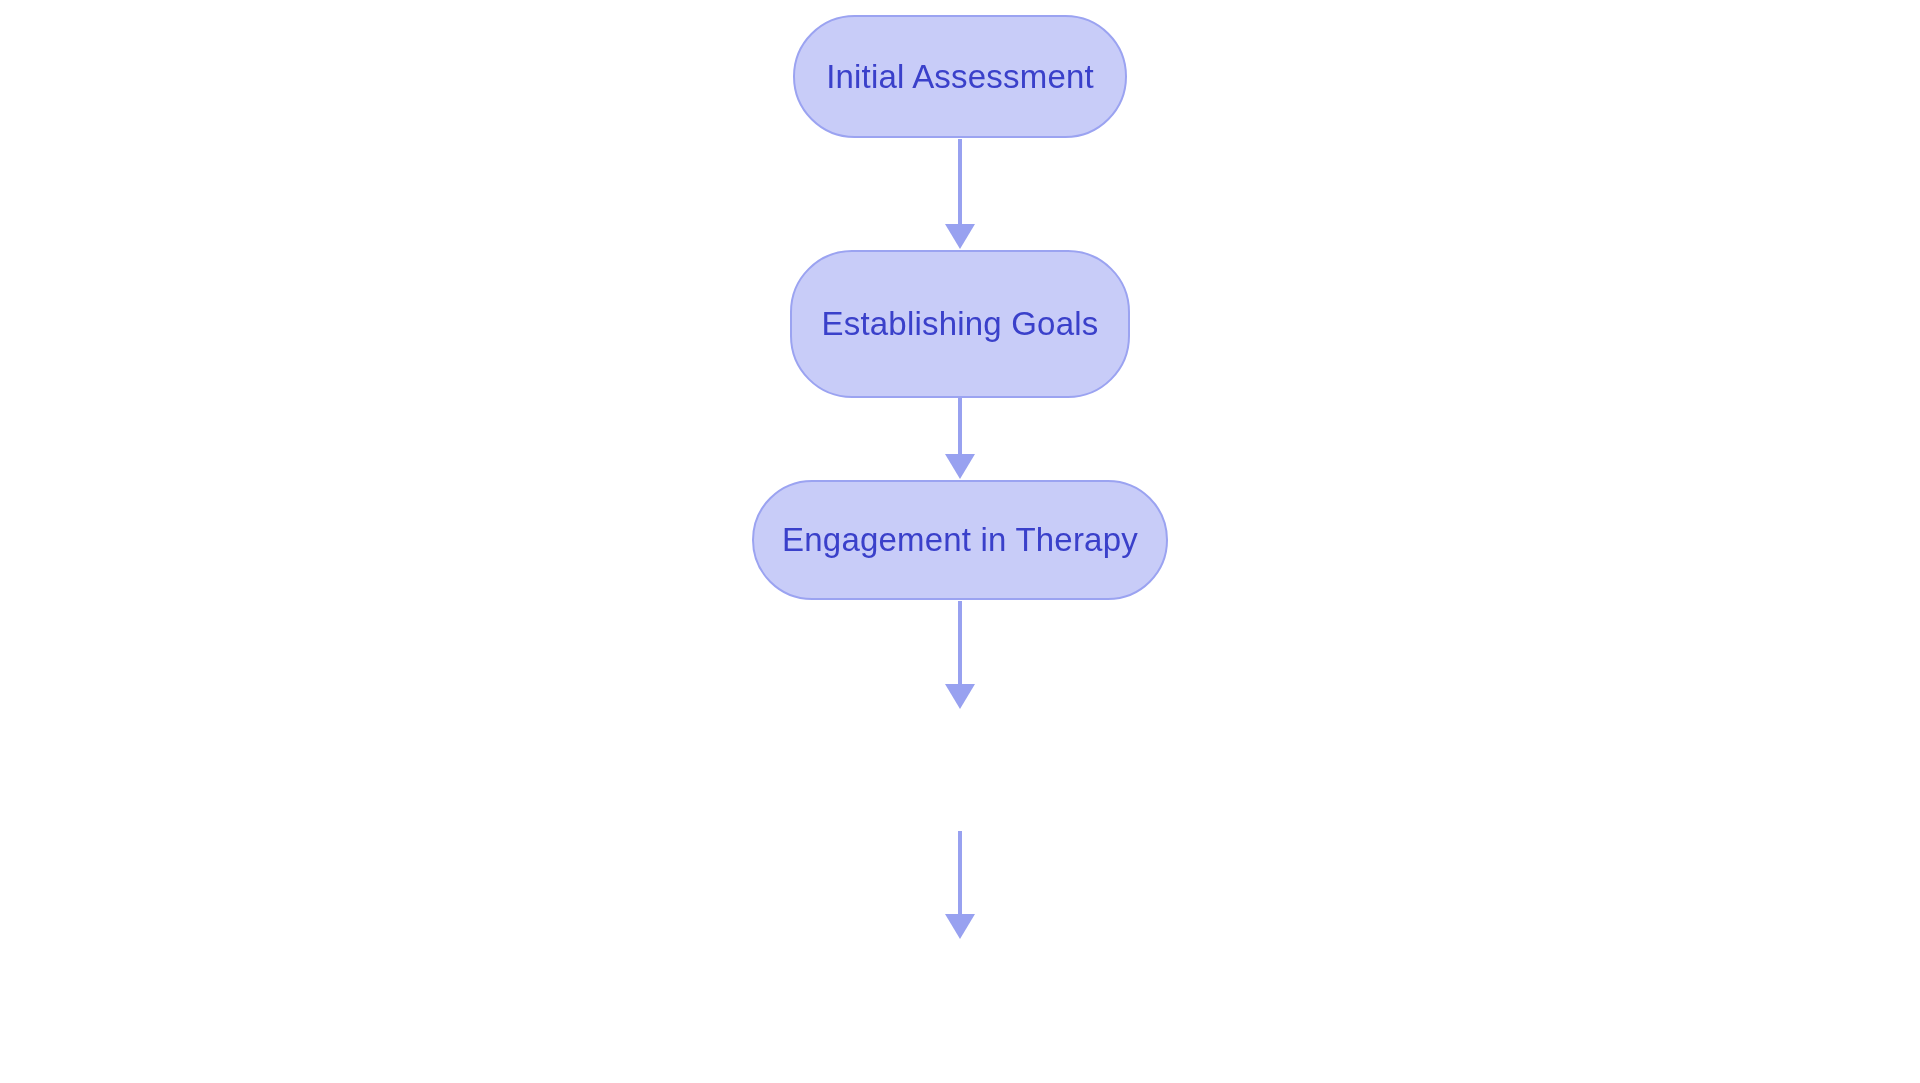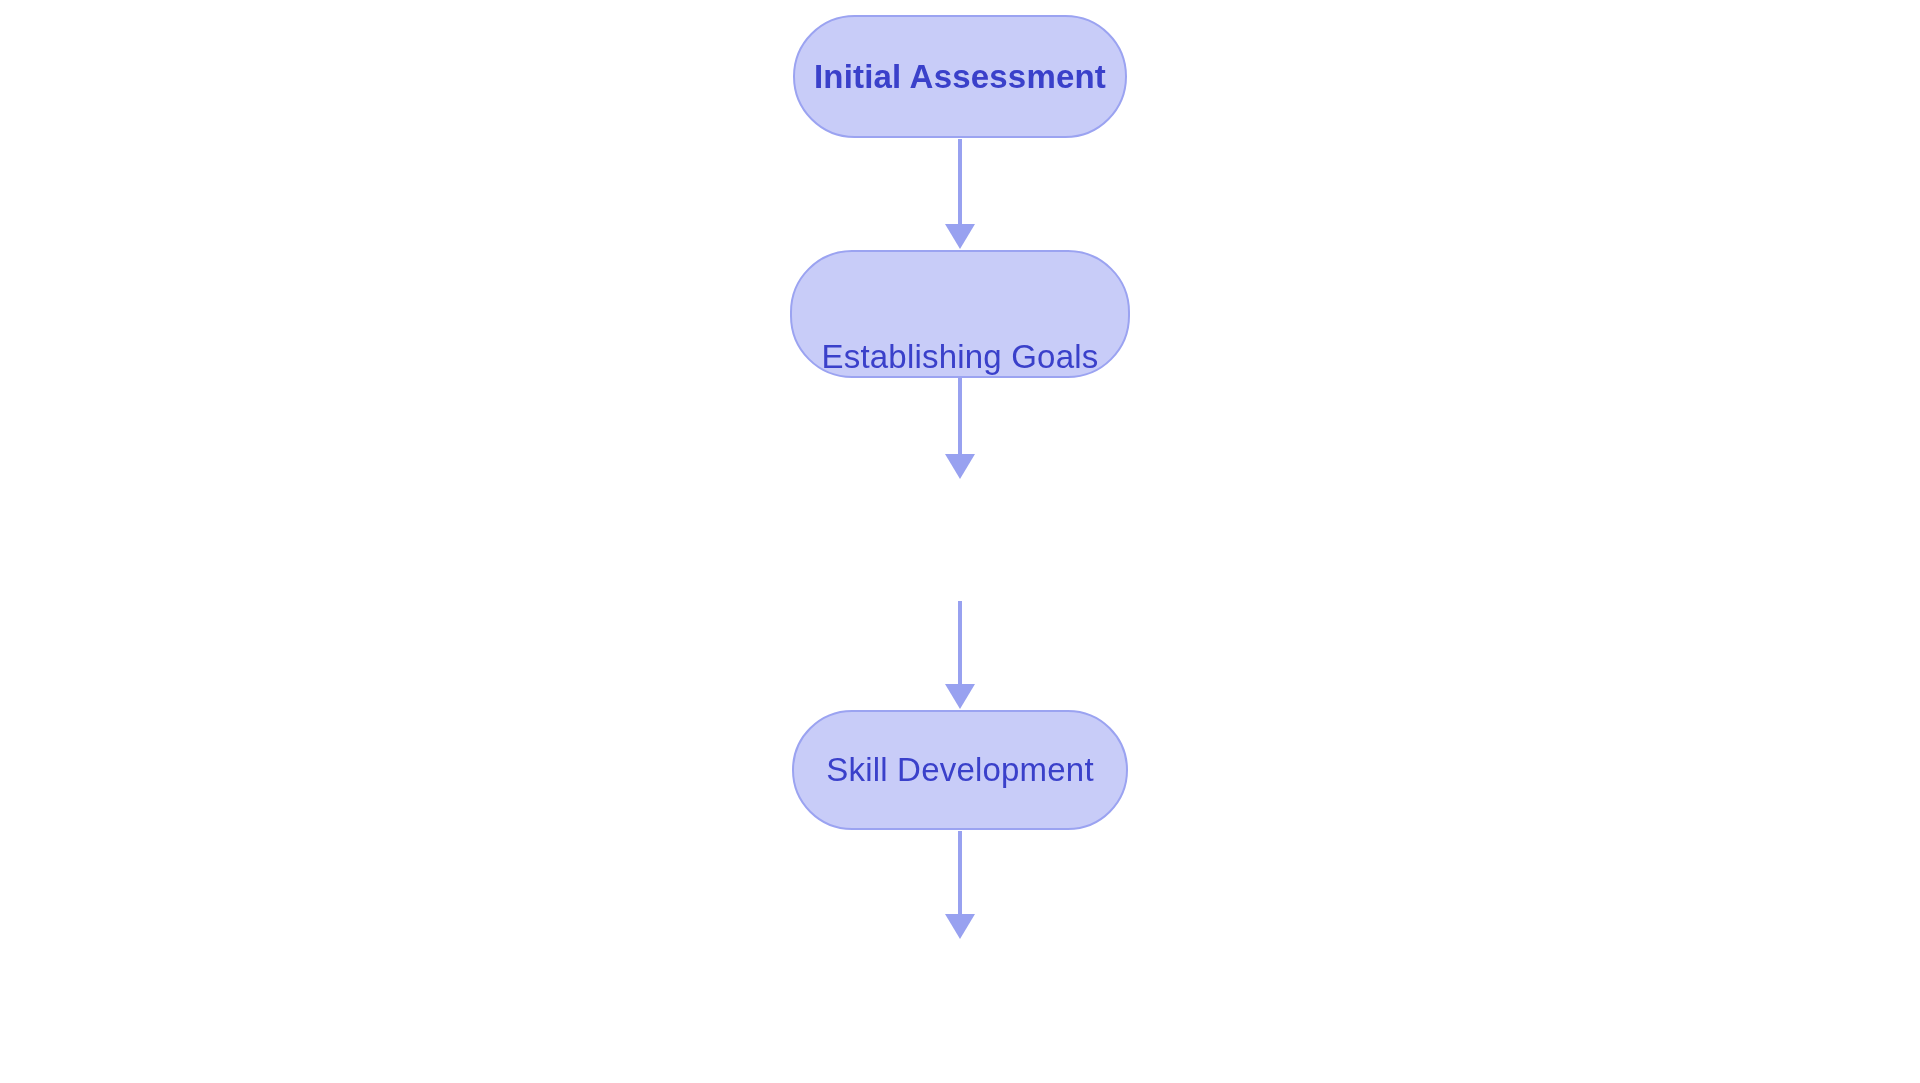--- a/index.html
+++ b/index.html
@@ -43,22 +43,22 @@
     justify-content: center;
     background: var(--node-fill);
     border: 2px solid var(--node-border);
     border-radius: 62px;
     color: var(--node-text);
     font-size: 33px;
     letter-spacing: 0.2px;
     text-align: center;
     white-space: nowrap;
   }
-  .node-1 { left: 793px; top: 15px;  width: 334px; height: 123px; font-weight: bold; }
-  .node-2 { left: 790px; top: 250px; width: 340px; height: 128px; align-items: flex-end; }
+  .node-1 { left: 793px; top: 15px;  width: 334px; height: 123px; }
+  .node-2 { left: 790px; top: 250px; width: 340px; height: 148px; }
   .node-3 { left: 752px; top: 480px; width: 416px; height: 120px; }
   .node-4 { left: 792px; top: 710px; width: 336px; height: 120px; }
   .node-5 { left: 800px; top: 940px; width: 320px; height: 122px; }
 </style>
 </head>
 <body>
 
 <div class="canvas">
 
   <svg class="edges-layer" viewBox="0 0 1920 1083" xmlns="http://www.w3.org/2000/svg" aria-hidden="true">
@@ -81,19 +81,19 @@
   </svg>
 
   <div class="node node-1">
     <span>Initial Assessment</span>
   </div>
 
   <div class="node node-2">
     <span>Establishing Goals</span>
   </div>
 
+  <div class="node node-3">
+    <span>Engagement in Therapy</span>
+  </div>
 
-  <div class="node node-4">
-    <span>Skill Development</span>
-  </div>
 
 
 </div>
 
 </body></html>

